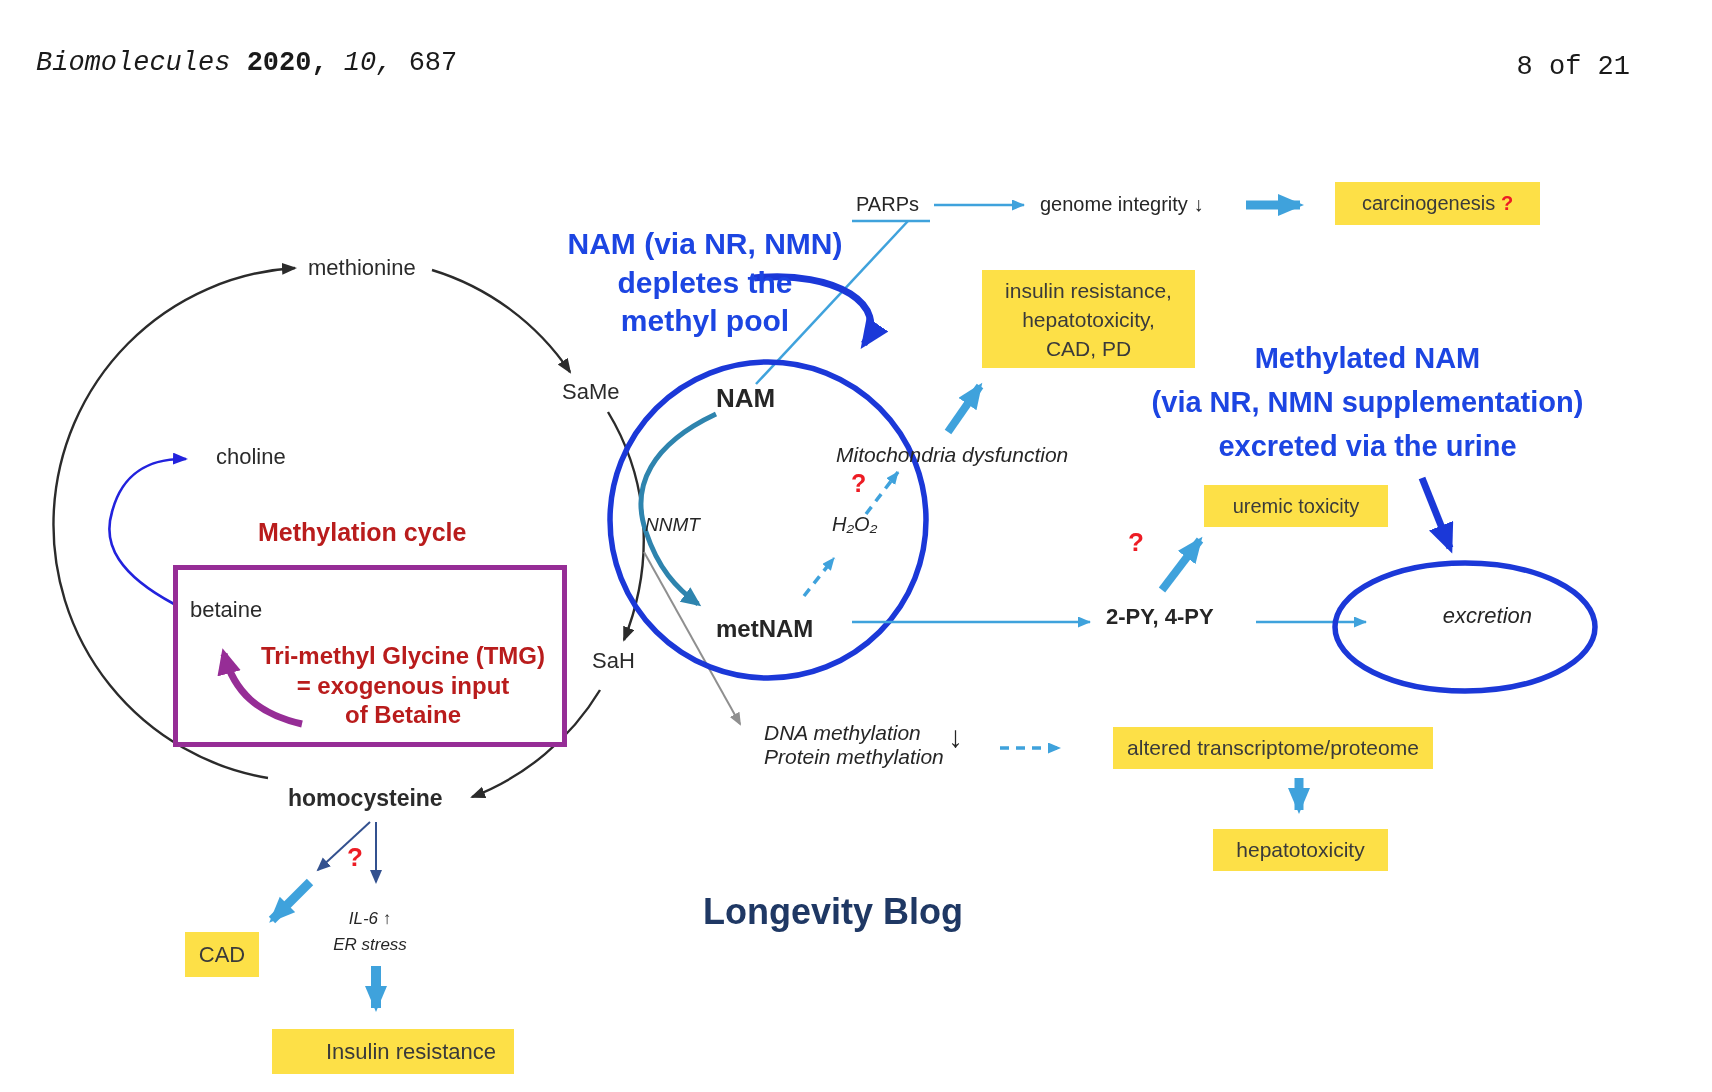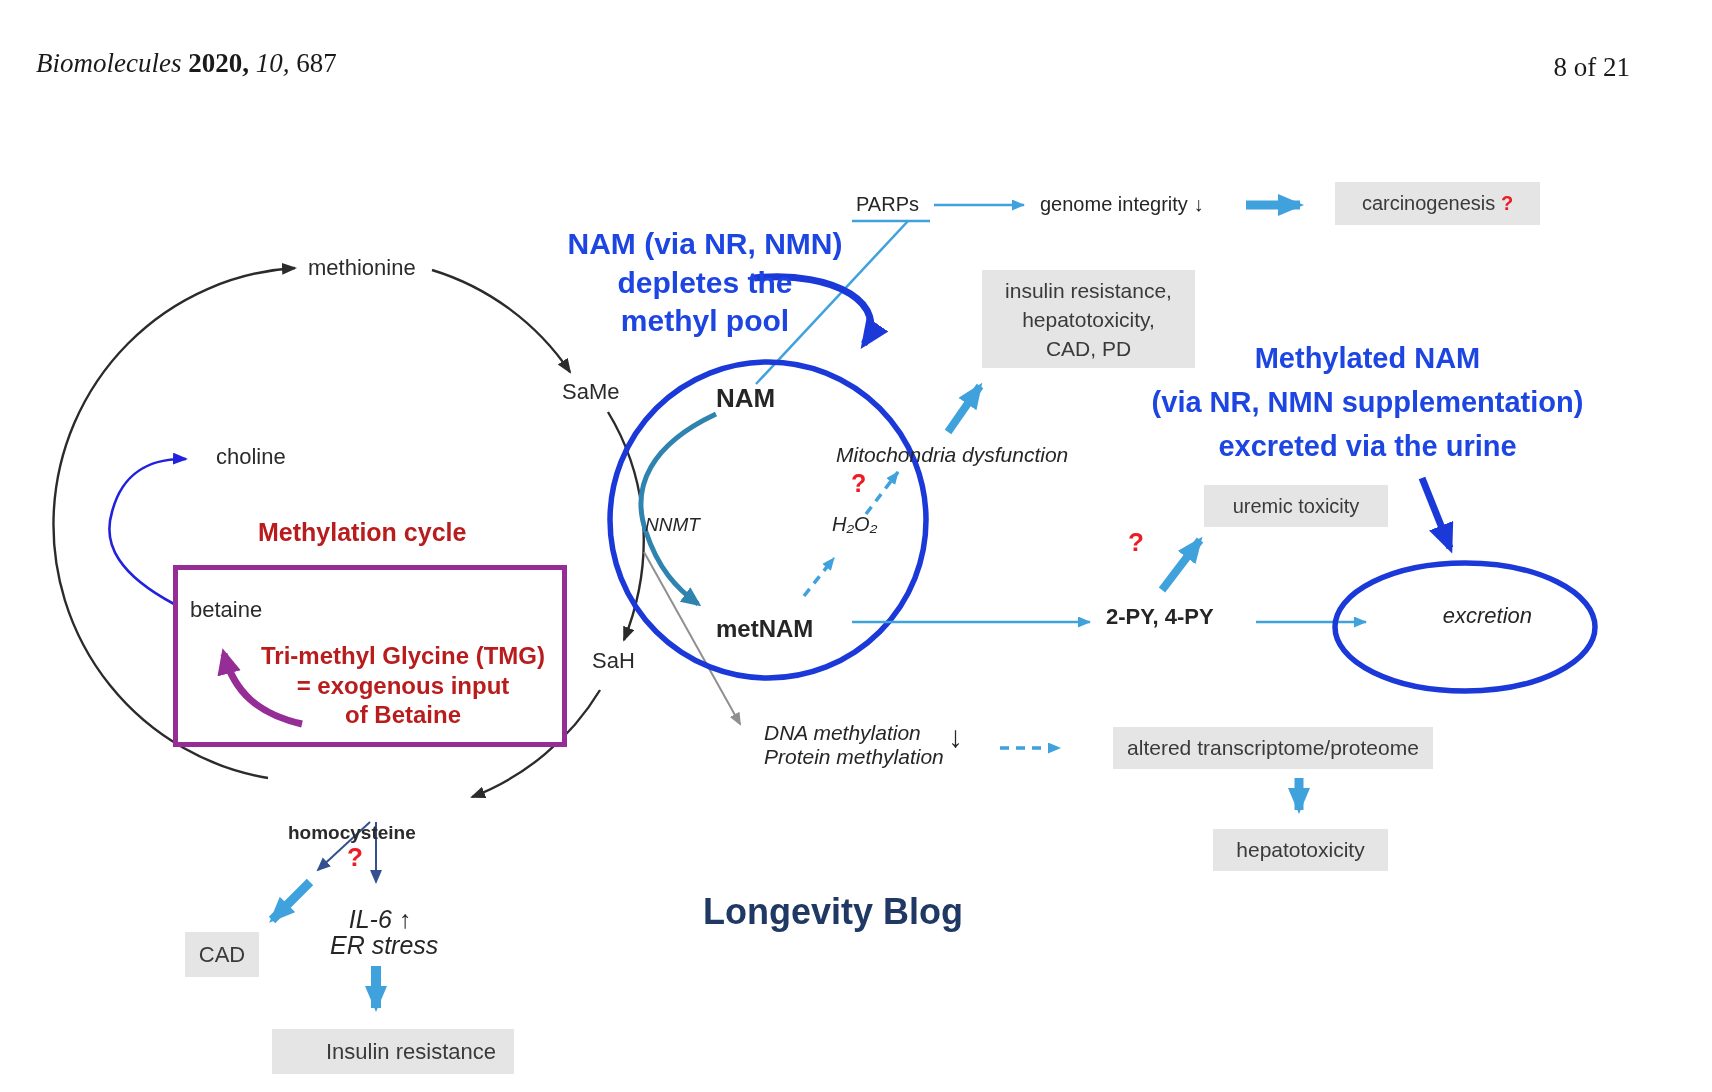--- a/index.html
+++ b/index.html
@@ -1,24 +1,24 @@
 <!DOCTYPE html>
 <html><head>
 <meta charset="utf-8">
 <style>
   html,body{margin:0;padding:0;background:#fff;}
   #page{position:relative;width:1712px;height:1092px;background:#fff;overflow:hidden;
         font-family:"Liberation Sans", sans-serif;color:#262626;}
   #diagram-svg{position:absolute;left:0;top:0;}
   .abs{position:absolute;white-space:nowrap;}
-  .serif{font-family:Liberation Serif, serif;font-size:27px;color:#1a1a1a;}
+  .serif{font-family:Liberation Mono, monospace;font-size:27px;color:#1a1a1a;}
   .lbl{font-size:22px;color:#2b2b2b;}
   .bold{font-weight:bold;}
   .ital{font-style:italic;}
-  .obox{position:absolute;background:#e5e5e5;color:#3a3a3a;display:flex;align-items:center;
+  .obox{position:absolute;background:#fde047;color:#3a3a3a;display:flex;align-items:center;
         justify-content:center;text-align:center;font-size:20px;}
   .bluenote{color:#1C45E2;font-weight:bold;text-align:center;line-height:38.5px;font-size:30px;}
   .red{color:#ED1C24;font-weight:bold;}
   .purple{color:#b91c1c;}
   .navy{color:#1F3864;}
 </style>
 </head>
 <body>
 
 <div id="page">
@@ -102,21 +102,21 @@
     <span class="ital">10,</span>
     <span>687</span>
   </div>
   <div class="abs serif" style="left:1450px;top:52px;width:180px;text-align:right;">8 of 21</div>
 
   <div class="abs lbl" style="left:308px;top:255px;">methionine</div>
   <div class="abs lbl" style="left:216px;top:444px;">choline</div>
   <div class="abs bold purple" style="left:258px;top:518px;font-size:25px;">Methylation cycle</div>
   <div class="abs lbl" style="left:562px;top:379px;">SaMe</div>
   <div class="abs lbl" style="left:592px;top:648px;">SaH</div>
-  <div class="abs lbl bold" style="left:288px;top:785px;font-size:19px;margin-top:37px;">homocysteine</div>
+  <div class="abs lbl bold" style="left:288px;top:785px;font-size:23px;">homocysteine</div>
 
   <div class="abs" style="left:173px;top:565px;width:384px;height:172px;border:5px solid #962D96;background:#fff;"></div>
   <div class="abs lbl" style="left:190px;top:597px;">betaine</div>
   <div class="abs bold purple" style="left:250px;top:641px;width:306px;text-align:center;font-size:24px;line-height:29.5px;">
     <div>Tri-methyl Glycine (TMG)</div>
     <div>= exogenous input</div>
     <div>of Betaine</div>
   </div>
   <svg class="abs" style="left:196px;top:630px;" width="130" height="110">
     <defs>
@@ -165,21 +165,21 @@
 
   <div class="abs ital" style="left:764px;top:721px;font-size:21px;line-height:23.5px;">
     <div>DNA methylation</div>
     <div>Protein methylation</div>
   </div>
   <div class="abs" style="left:948px;top:720px;font-size:30px;font-weight:600;">↓</div>
   <div class="obox" style="left:1113px;top:727px;width:320px;height:42px;font-size:21px;">altered transcriptome/proteome</div>
   <div class="obox" style="left:1213px;top:829px;width:175px;height:42px;font-size:21px;">hepatotoxicity</div>
 
   <div class="abs red" style="left:347px;top:842px;font-size:26px;">?</div>
-  <div class="abs ital" style="left:330px;top:906px;width:100px;text-align:center;font-size:25px;line-height:26px;">
+  <div class="abs ital" style="left:320px;top:906px;width:100px;text-align:center;font-size:17px;line-height:26px;">
     <div>IL-6 ↑</div>
     <div>ER stress</div>
   </div>
   <div class="obox" style="left:185px;top:932px;width:74px;height:45px;font-size:22px;">CAD</div>
   <div class="obox" style="left:272px;top:1029px;width:206px;height:45px;font-size:22px;padding-left:36px;">Insulin resistance</div>
 
   <div class="abs bold navy" style="left:703px;top:891px;font-size:36px;">Longevity Blog</div>
 
 </div>
 

